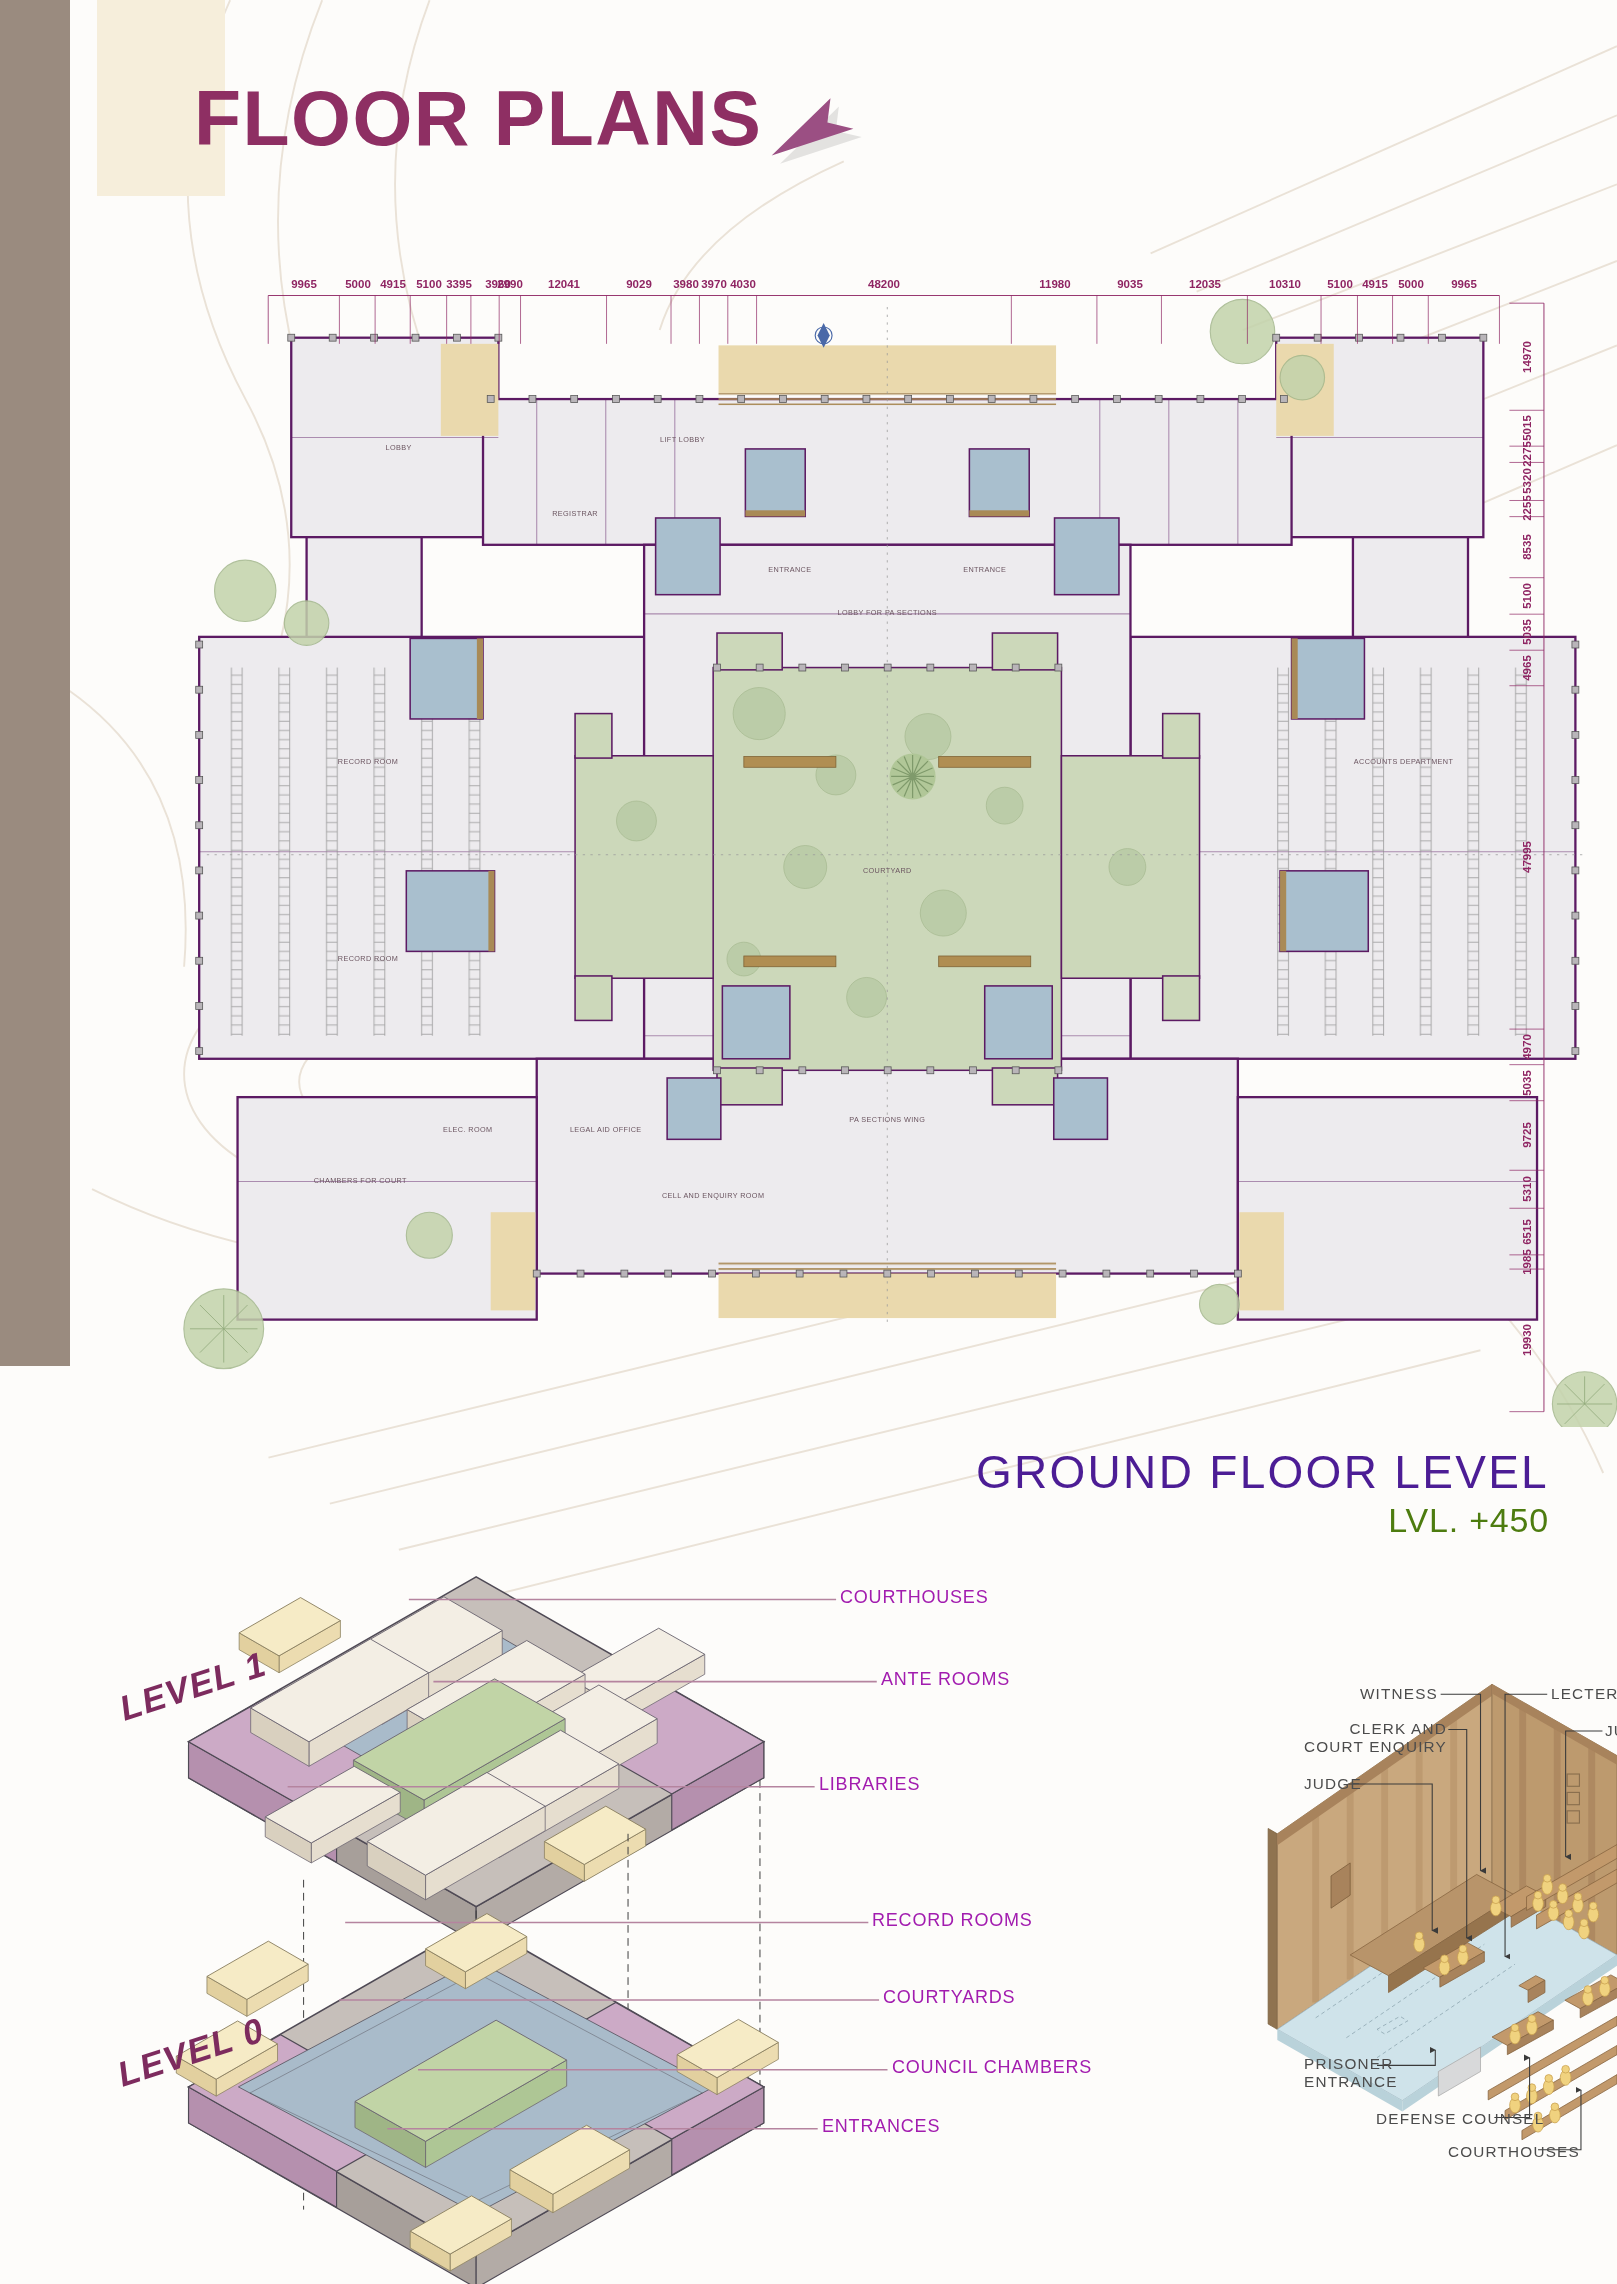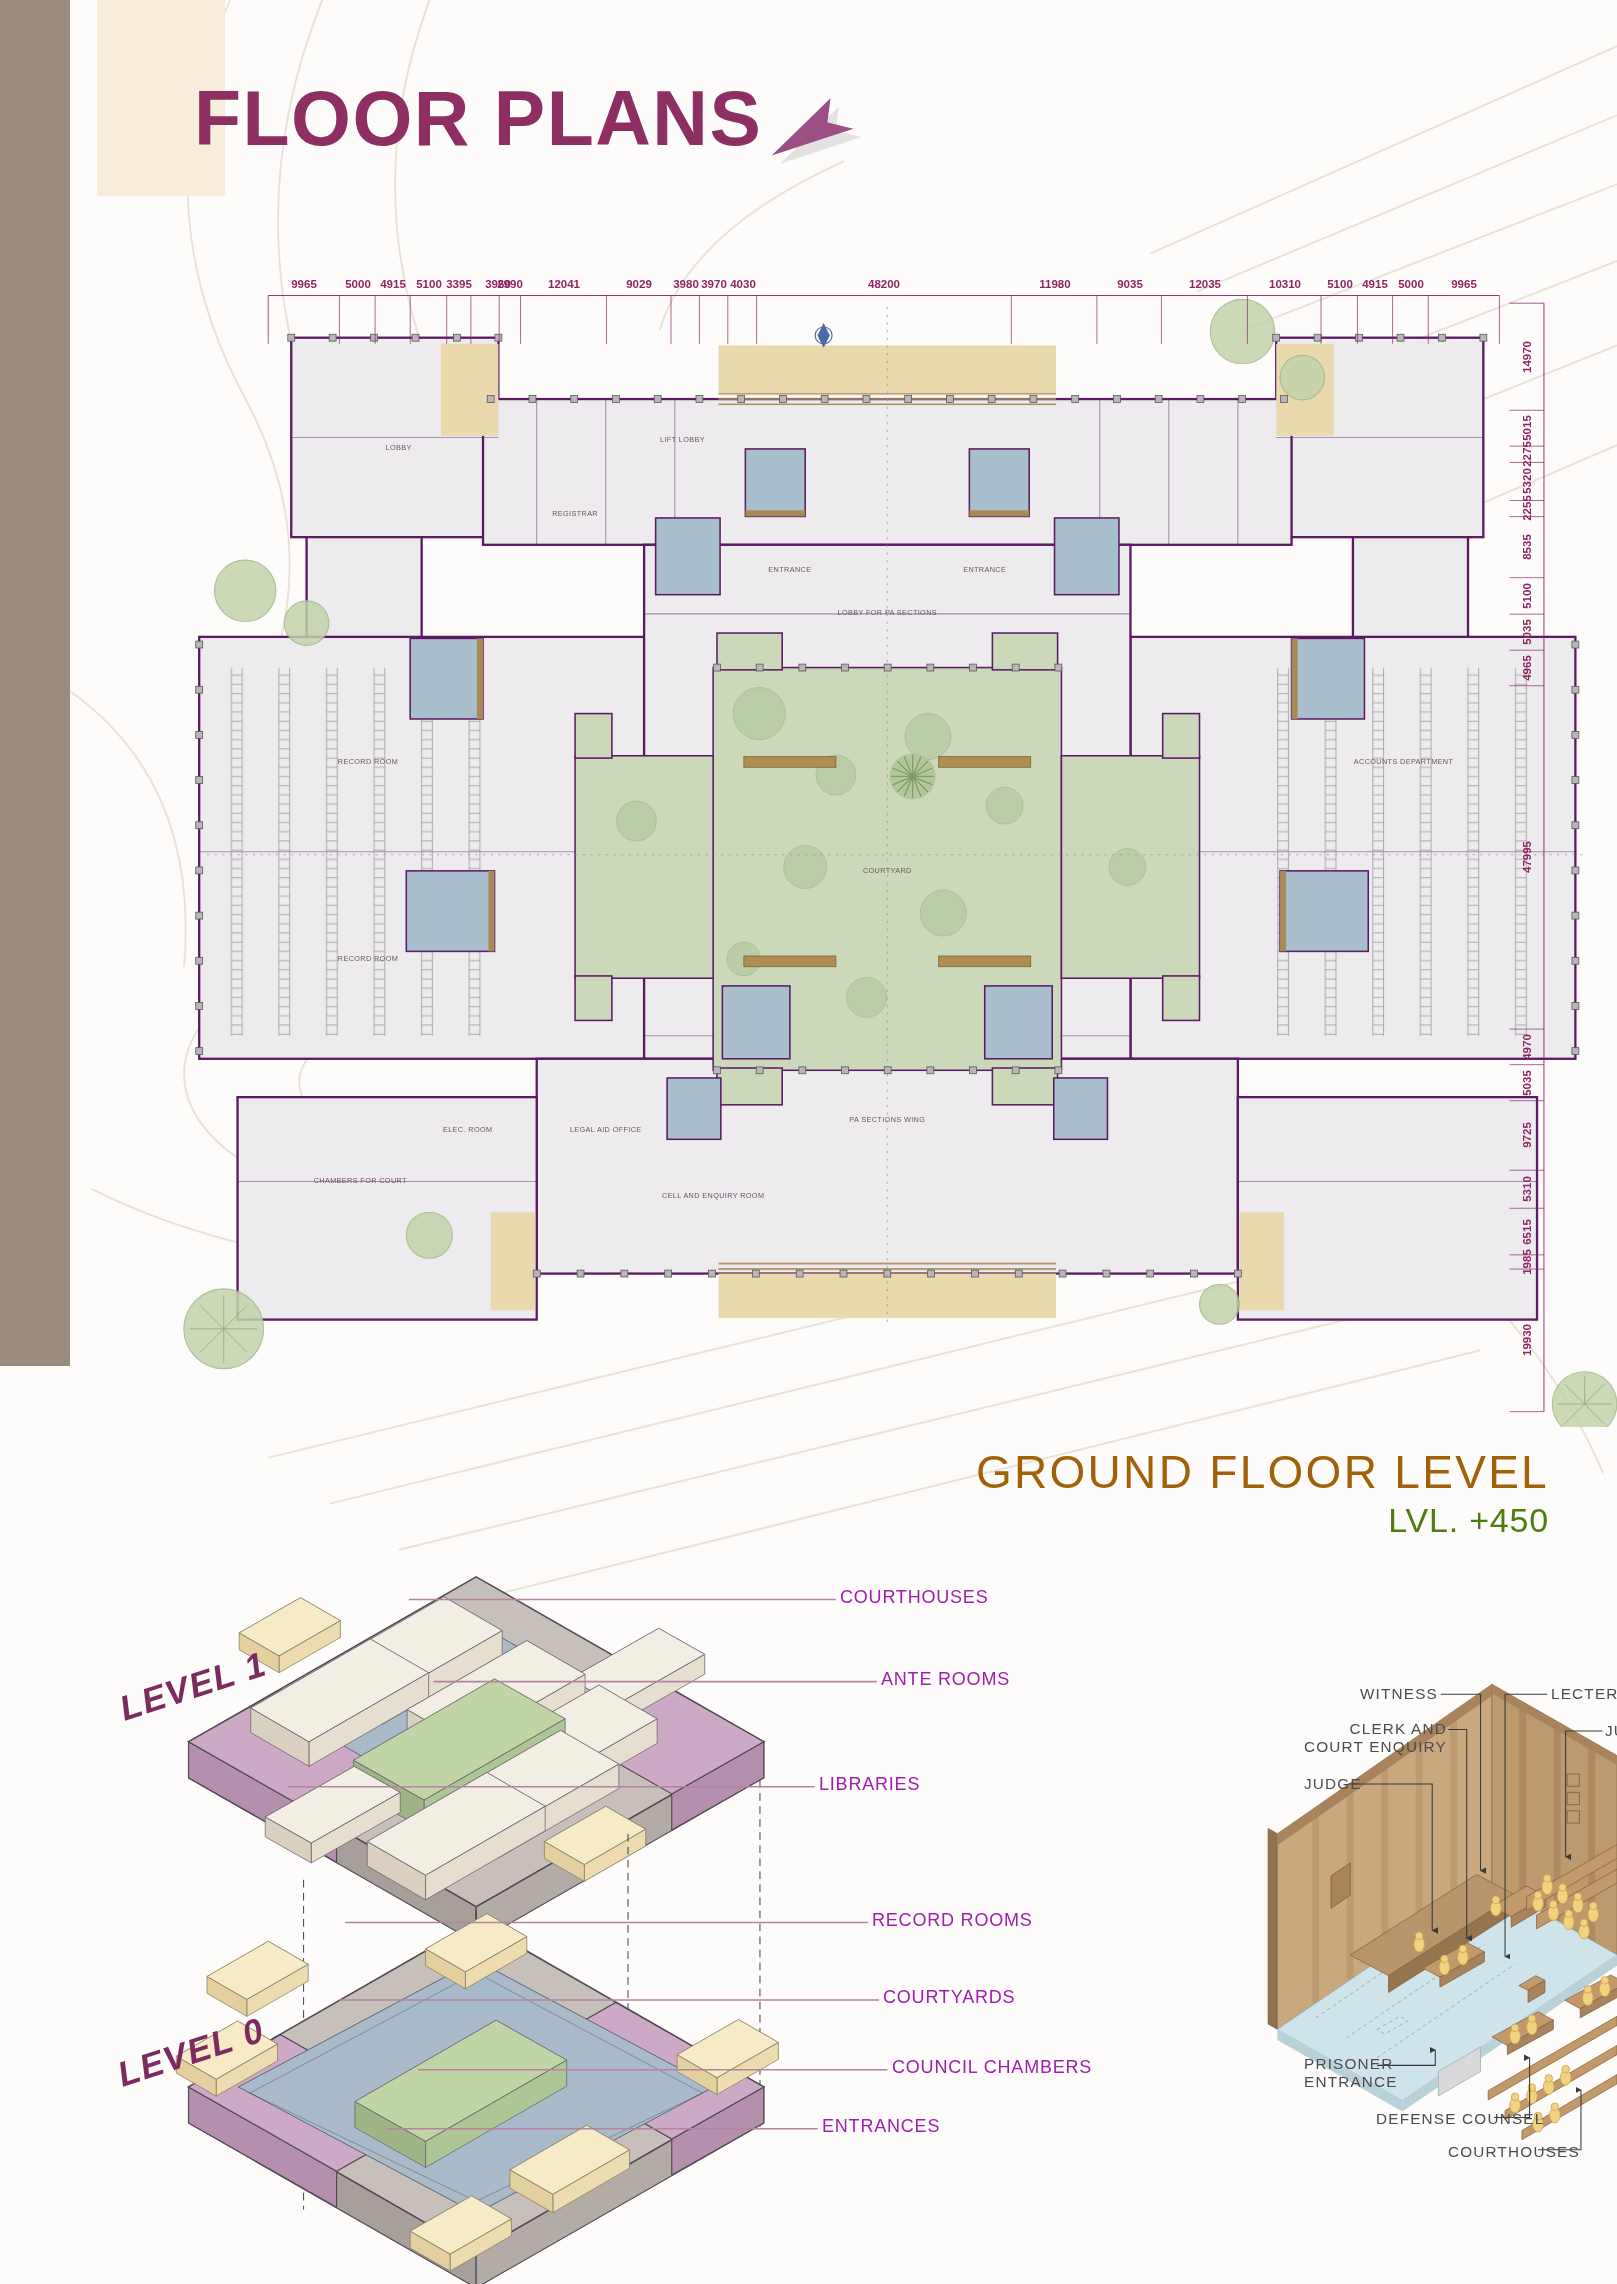--- a/index.html
+++ b/index.html
@@ -4,21 +4,21 @@
 <style>
   html,body{margin:0;padding:0}
   body{width:1617px;height:2284px;position:relative;overflow:hidden;
        background:#fdfcfa;font-family:"Liberation Sans",sans-serif;}
   .abs{position:absolute}
   #left-bar{left:0;top:0;width:70px;height:1366px;background:#9a8b7f}
   #cream-block{left:97px;top:0;width:128px;height:196px;background:#f6eedb}
   #page-title{left:194px;top:74px;font-size:77px;font-weight:bold;color:#8e2f63;letter-spacing:1.5px;white-space:nowrap}
   .dim-top{position:absolute;transform:translateX(-50%);font-size:11.5px;font-weight:bold;color:#8f2563;white-space:nowrap}
   .dim-right{position:absolute;transform:translate(-50%,-50%) rotate(-90deg);font-size:11.5px;font-weight:bold;color:#8f2563;white-space:nowrap}
-  #section-title{right:68px;top:1445px;font-size:46px;color:#a16207;letter-spacing:2.3px;white-space:nowrap}
+  #section-title{right:68px;top:1445px;font-size:46px;color:#4c1d95;letter-spacing:2.3px;white-space:nowrap}
   #section-level{right:68px;top:1501px;font-size:34px;color:#4d7c0f;letter-spacing:0.8px;white-space:nowrap}
   .lvl-label{font-size:35px;font-style:italic;font-weight:bold;color:#7d2b5e;transform:rotate(-18deg);letter-spacing:1.5px;white-space:nowrap}
   .axon-label{font-size:18px;color:#a21caf;letter-spacing:0.8px;white-space:nowrap}
   .court-label{font-size:15.3px;color:#4c4c4c;letter-spacing:1.2px;line-height:18.4px;white-space:nowrap}
   .ra{text-align:right}
   svg{display:block}
 </style>
 </head>
 <body>
 

